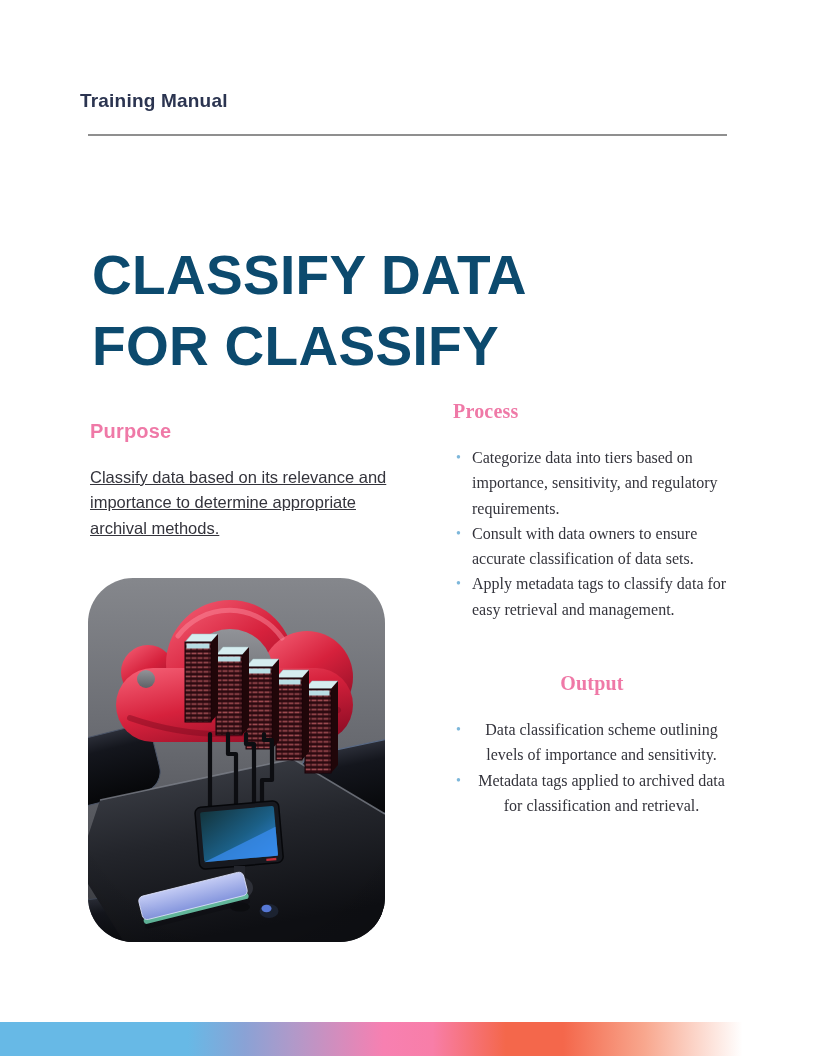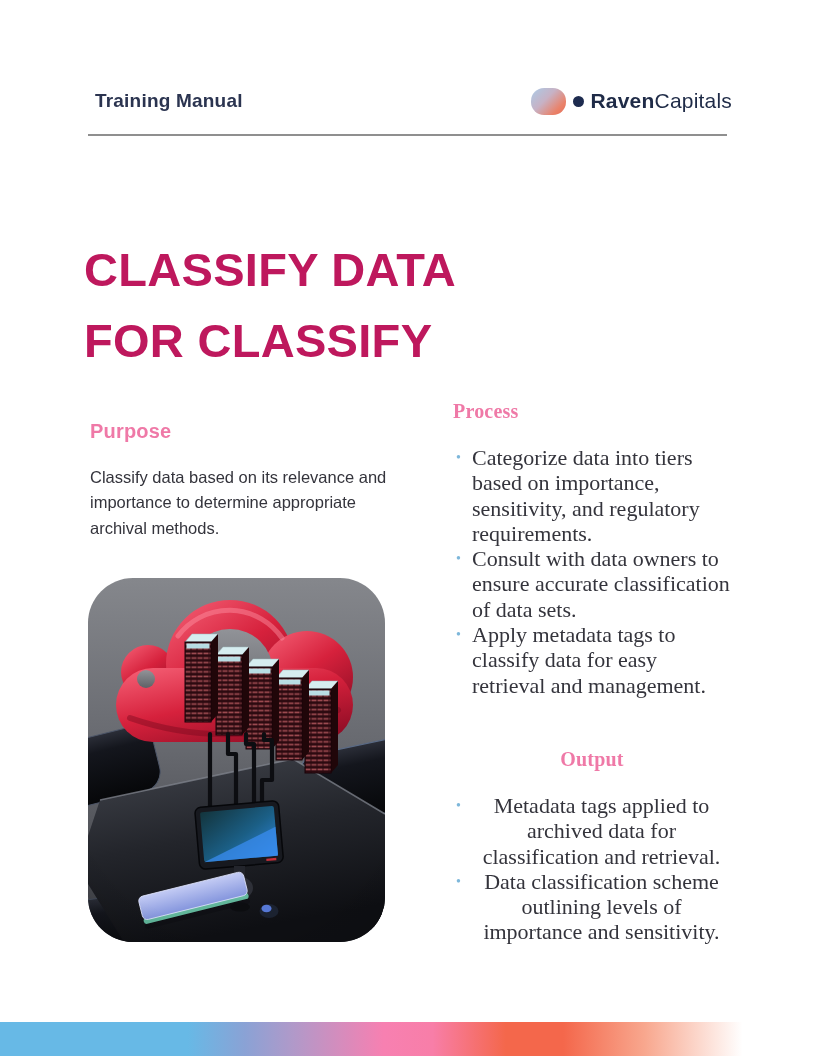--- a/index.html
+++ b/index.html
@@ -3,45 +3,45 @@
 <meta charset="utf-8">
 <style>
   html,body { margin:0; padding:0; }
   body { background:#ffffff; }
   .page {
     position:relative; width:816px; height:1056px; background:#ffffff;
     font-family:"Liberation Sans", sans-serif; overflow:hidden;
   }
   
   .header {
-    position:absolute; left:95px; top:85px; width:637px; height:32px;
+    position:absolute; left:80px; top:85px; width:637px; height:32px;
     display:flex; justify-content:space-between; align-items:center;
   }
   .doc-type { font-size:19px; font-weight:600; color:#2b3450; letter-spacing:0.2px; }
   .logo { display:flex; align-items:center; gap:7px; }
   .logo-mark {
     width:35px; height:27px; border-radius:13px;
     background:linear-gradient(135deg,#abcbe7 0%,#c7b2c5 42%,#ea8168 78%,#e4705c 100%);
   }
   .logo-dot { width:11px; height:11px; border-radius:50%; background:#1d2b4f; }
   .brand { font-size:21px; color:#1f2b47; letter-spacing:0.2px; }
   .brand .b { font-weight:700; }
   .brand .l { font-weight:400; }
   .divider { position:absolute; left:88px; top:134px; width:639px; height:2px; background:#8f8f8f; }
   
   .title {
-    position:absolute; left:84px; top:203px; width:560px;
-    font-size:47px; font-weight:800; color:#be185d; line-height:71px; letter-spacing:0.3px;
+    position:absolute; left:92px; top:203px; width:560px;
+    font-size:55px; font-weight:800; color:#0c4a6e; line-height:71px; letter-spacing:0.3px;
   }
   
   .col-left  { position:absolute; left:90px;  top:400px; width:310px;margin-top:20px; }
   .col-right { position:absolute; left:453px; top:400px; width:278px;font-family:Liberation Serif, serif; }
   .section-heading { margin:0 0 22px 0; font-size:20px; font-weight:700; color:#ef79a7; letter-spacing:0.2px; }
-  .body-text { margin:0; font-size:16.5px; line-height:25.3px; color:#34343c; }
-  ul.bullets { list-style:none; margin:0; padding:0; font-size:22px; line-height:25.3px; color:#34343c; }
+  .body-text { margin:0; font-size:16.5px; line-height:25.3px; color:#34343c;text-decoration:underline; }
+  ul.bullets { list-style:none; margin:0; padding:0; font-size:16px; line-height:25.3px; color:#34343c; }
   ul.bullets li { position:relative; padding-left:19px; }
   ul.bullets li::before {
     content:"\2022"; position:absolute; left:3px; top:0;
     color:#7db7da; font-size:14px; line-height:25.3px;
   }
   .output-block { margin-top:50px;text-align:center; }
   
   .illustration {
     position:absolute; left:88px; top:578px; width:297px; height:364px;
     border-radius:45px; overflow:hidden;
@@ -56,25 +56,20 @@
       #f8a78e 79%, #ffffff 91%, #ffffff 100%);
   }
 </style>
 </head>
 <body>
 
 <div class="page">
 
   <div class="header">
     <span class="doc-type">Training Manual</span>
-    <div class="logo">
-      <span class="logo-mark"></span>
-      <span class="logo-dot"></span>
-      <span class="brand"><span class="b">Raven</span><span class="l">Capitals</span></span>
-    </div>
   </div>
 
   <div class="divider"></div>
 
   <h1 class="title"><span>CLASSIFY DATA</span><br><span>FOR CLASSIFY</span></h1>
 
   <div class="col-left">
     <h2 class="section-heading">Purpose</h2>
     <p class="body-text">Classify data based on its relevance and importance to determine appropriate archival methods.</p>
   </div>
@@ -82,22 +77,22 @@
   <div class="col-right">
     <h2 class="section-heading">Process</h2>
     <ul class="bullets">
       <li>Categorize data into tiers based on importance, sensitivity, and regulatory requirements.</li>
       <li>Consult with data owners to ensure accurate classification of data sets.</li>
       <li>Apply metadata tags to classify data for easy retrieval and management.</li>
     </ul>
     <div class="output-block">
       <h2 class="section-heading">Output</h2>
       <ul class="bullets">
+        <li>Data classification scheme outlining levels of importance and sensitivity.</li>
         <li>Metadata tags applied to archived data for classification and retrieval.</li>
-        <li>Data classification scheme outlining levels of importance and sensitivity.</li>
       </ul>
     </div>
   </div>
 
   <div class="illustration">
     <svg width="297" height="364" viewBox="0 0 297 364" xmlns="http://www.w3.org/2000/svg">
       <defs>
         <linearGradient id="bgG" x1="0" y1="0" x2="0" y2="1">
           <stop offset="0" stop-color="#85878c"></stop>
           <stop offset="0.45" stop-color="#686a70"></stop>

